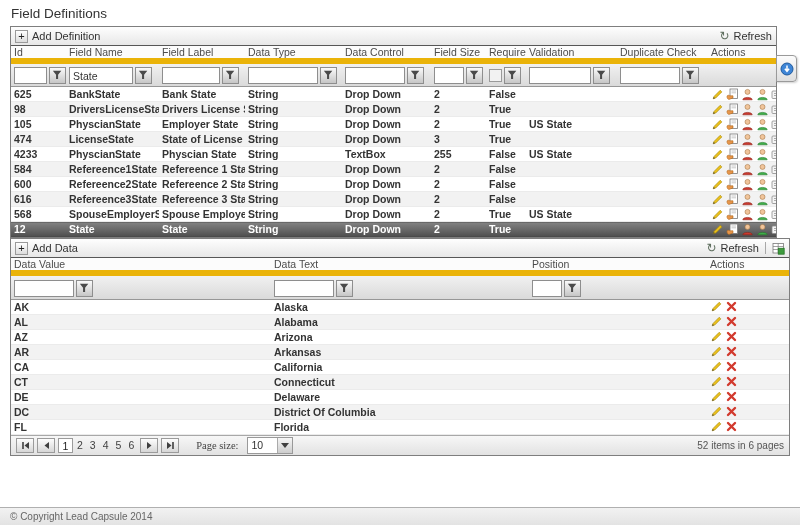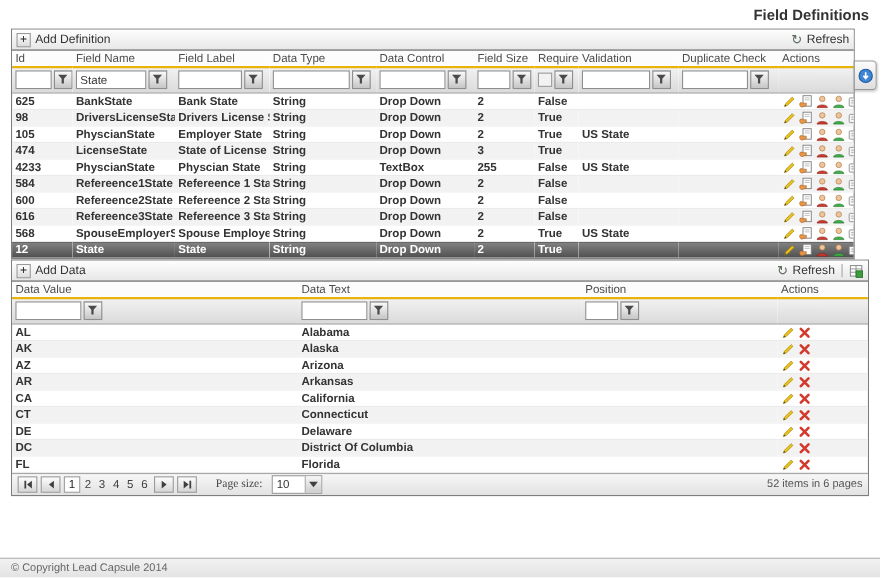--- a/index.html
+++ b/index.html
@@ -2,21 +2,21 @@
 <html><head>
 <meta charset="utf-8">
 <style>
   * { box-sizing: border-box; }
   html,body { margin:0; padding:0; }
   body {
     width:800px; height:525px; position:relative; overflow:hidden;
     background:#fff; font-family:"Liberation Sans", sans-serif; color:#333;
   }
   .content { padding:2px 10px 0 10px; }
-  .sec-title { font-size:13.5px; font-weight:700; color:#333; margin:4px 0 5px 1px;text-align:right; }
+  .sec-title { font-size:13.5px; font-weight:400; color:#333; margin:4px 0 5px 1px; }
   .grid { border:1px solid #7e7e7e; background:#fff; position:relative; }
   .grid1 { width:767px; }
   .grid2 { width:780px; }
 
   
   .gtoolbar {
     height:19px; background:linear-gradient(#fefefe,#e7e7e7);
     border-bottom:1px solid #565656; display:flex; align-items:center;
     padding:0 4px; font-size:11px; color:#333;
   }
@@ -27,21 +27,21 @@
   }
   .spacer { flex:1; }
   .refresh-glyph { font-size:12px; color:#5d6d5d; line-height:12px; }
   .tb-sep { width:1px; height:12px; background:#a8a8a8; margin:0 6px; }
 
   
   table.gridtbl { border-collapse:collapse; table-layout:fixed; width:100%; }
   thead th {
     height:15px; font-weight:400; color:#4c4c4c; text-align:left;
     padding:0 0 0 3px; background:#fcfcfc; font-size:10.5px;
-    white-space:nowrap; overflow:hidden; border-bottom:2px solid #eab308; cursor:pointer;
+    white-space:nowrap; overflow:hidden; border-bottom:6px solid #eab308; cursor:pointer;
   }
   tr.filter td {
     background:linear-gradient(#f1f1f1,#dadada);
     border-bottom:1px solid #979797; padding:2px 1px 2px 3px; height:21px;
     white-space:nowrap; overflow:hidden;
   }
   input.flt {
     height:17px; border:1px solid #8e8e8e; padding:0 3px; font-size:10.5px;
     vertical-align:middle; font-family:inherit; color:#333; background:#fff;
   }
@@ -717,41 +717,41 @@
           <td><input class="flt" style="width: 30px;" value=""><span class="funnel-btn">
                 <svg viewBox="0 0 13 13" width="11" height="11">
                   <use href="#i-funnel"></use>
                 </svg>
               </span></td>
           <td></td>
         </tr>
       </thead>
       <tbody>
           <tr>
+    <td>AK</td>
+    <td>Alaska</td>
+    <td></td>
+    <td>
+      <span class="acts">
+        <span class="ic">
+                  <svg viewBox="0 0 13 13">
+                    <use href="#i-pencil"></use>
+                  </svg>
+                </span>
+        <span class="ic">
+                  <svg viewBox="0 0 13 13">
+                    <use href="#i-x"></use>
+                  </svg>
+                </span>
+      </span>
+    </td>
+  </tr>
+          <tr>
     <td>AL</td>
     <td>Alabama</td>
-    <td></td>
-    <td>
-      <span class="acts">
-        <span class="ic">
-                  <svg viewBox="0 0 13 13">
-                    <use href="#i-pencil"></use>
-                  </svg>
-                </span>
-        <span class="ic">
-                  <svg viewBox="0 0 13 13">
-                    <use href="#i-x"></use>
-                  </svg>
-                </span>
-      </span>
-    </td>
-  </tr>
-          <tr>
-    <td>AK</td>
-    <td>Alaska</td>
     <td></td>
     <td>
       <span class="acts">
         <span class="ic">
                   <svg viewBox="0 0 13 13">
                     <use href="#i-pencil"></use>
                   </svg>
                 </span>
         <span class="ic">
                   <svg viewBox="0 0 13 13">

